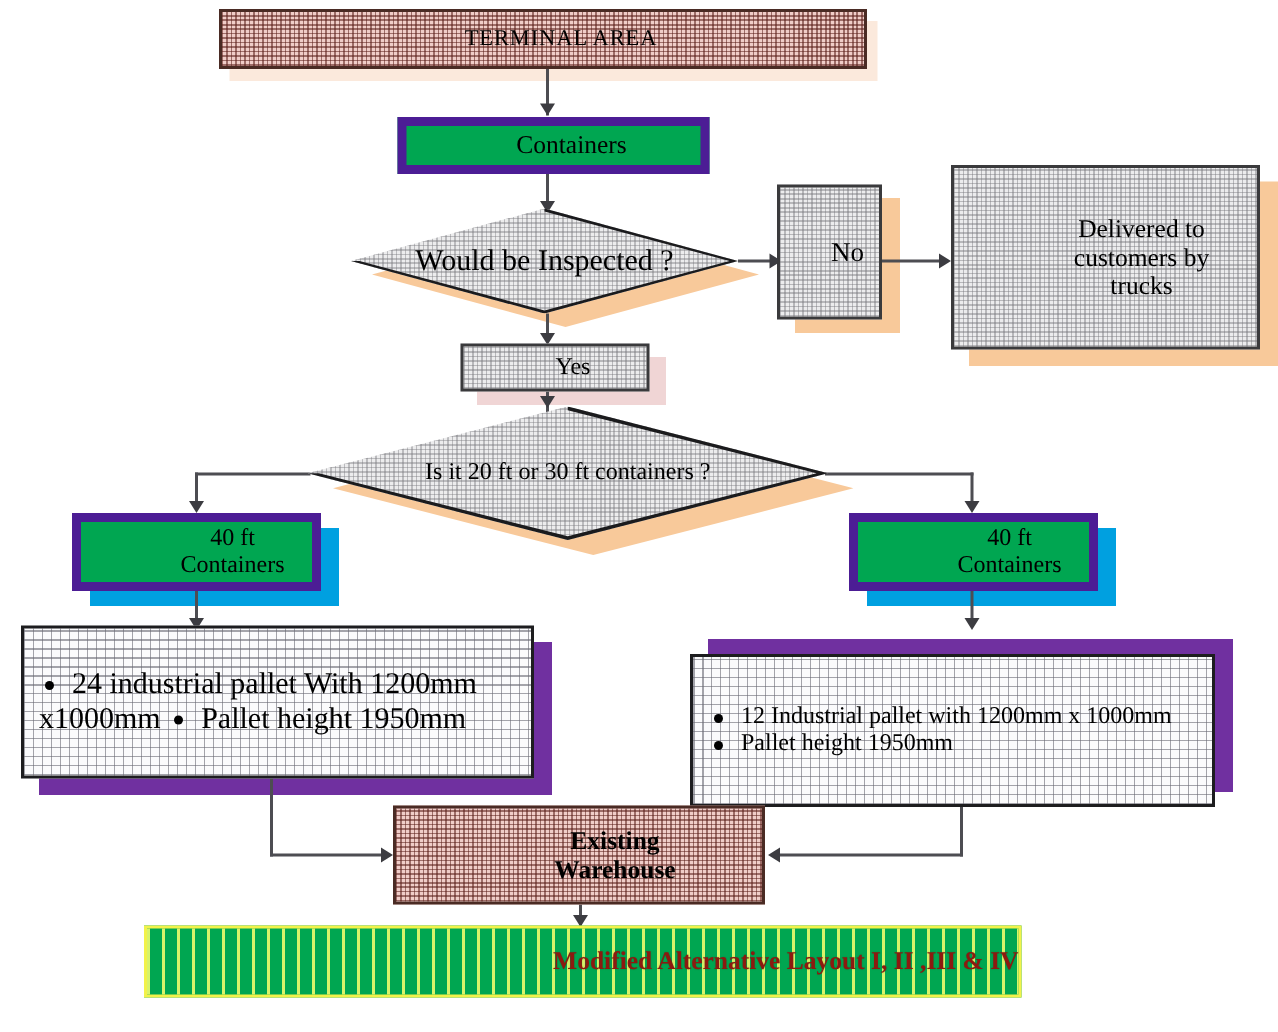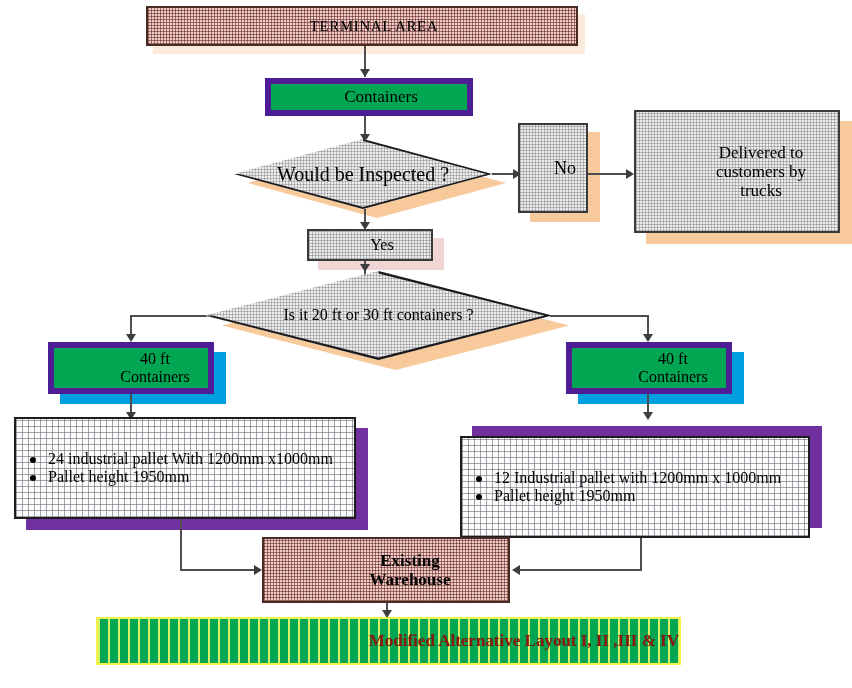--- a/index.html
+++ b/index.html
@@ -185,21 +185,21 @@
       <span class="txt">40 ft</span>
       <span class="txt">Containers</span>
     </span>
   </div>
 
   <div class="ln v" style="left:130px;top:394px;height:24px;"></div>
   <div class="arw down" style="left:126px;top:412px;"></div>
 
   <div class="shadow" style="left:26px;top:428px;width:342px;height:102px;background:#7030a0;"></div>
   <div class="node pat-grid" style="left:14px;top:417px;width:342px;height:102px;">
-    <span class="bullets" style="font-size:16px;">
+    <span class="bullets" style="font-size:20px;">
       <span class="li">24 industrial pallet With 1200mm x1000mm</span>
       <span class="li">Pallet height 1950mm</span>
     </span>
   </div>
 
   <div class="shadow" style="left:578px;top:352px;width:166px;height:52px;background:#00a0e0;"></div>
   <div class="node fill-green" style="left:566px;top:342px;width:166px;height:52px;">
     <span class="txt" style="font-size:16px;">
       <span class="txt">40 ft</span>
       <span class="txt">Containers</span>

